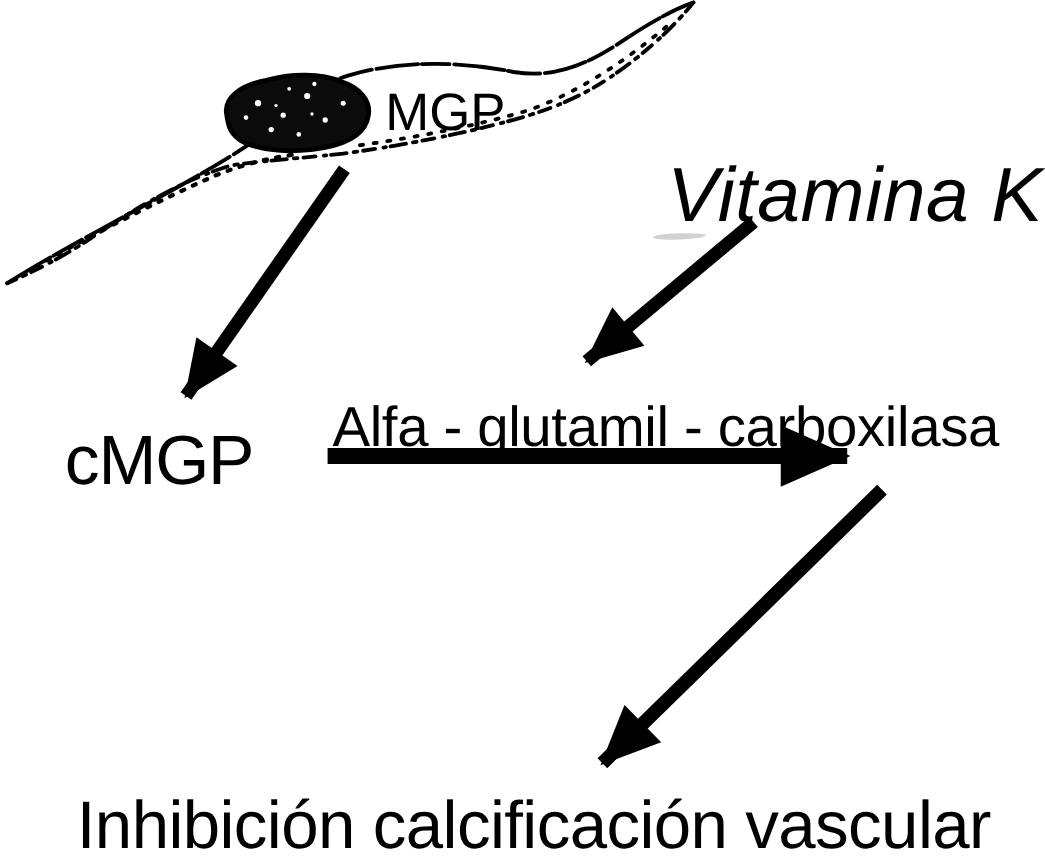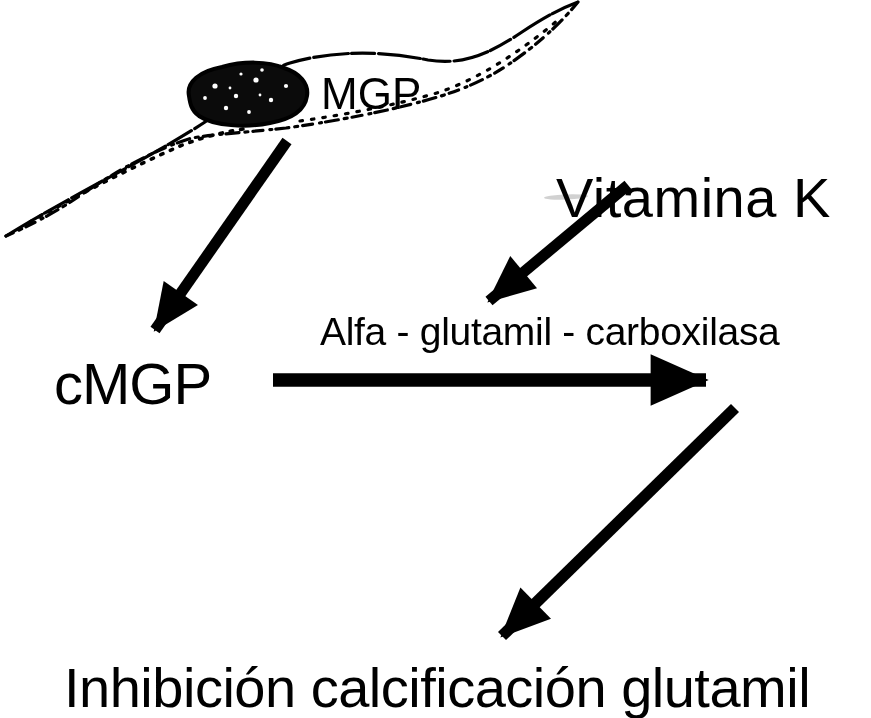--- a/index.html
+++ b/index.html
@@ -25,34 +25,33 @@
     line-height: 1;
     white-space: nowrap;
     color: #000;
   }
   .lbl-mgp {
     left: 321px; top: 72px;
     font-size: 44px;
   }
   .lbl-vitk {
     left: 556px; top: 130px;
-    font-size: 56px;
+    font-size: 64px;
+    font-style: italic;
     letter-spacing: 0.5px;
-    margin-top: 40px;
   }
   .lbl-ucmgp {
     left: 54px; top: 355px;
     font-size: 58px;
     letter-spacing: -1px;
   }
   .lbl-enzyme {
-    left: 277px; top: 312px;
-    font-size: 39px;
+    left: 277px; top: 332px;
+    font-size: 47px;
     letter-spacing: -0.3px;
-    margin-left: 43px;
   }
   .lbl-cmgp {
     left: 712px; top: 347px;
     font-size: 56px;
     font-style: italic;
   }
   .lbl-outcome {
     left: 64px; top: 660px;
     font-size: 56px;
     letter-spacing: -0.5px;
@@ -121,15 +120,15 @@
 
   <div class="lbl lbl-mgp">MGP</div>
 
   <div class="lbl lbl-vitk">Vitamina K</div>
 
   <div class="lbl lbl-ucmgp">cMGP</div>
 
   <div class="lbl lbl-enzyme">Alfa - glutamil - carboxilasa</div>
 
 
-  <div class="lbl lbl-outcome">Inhibición calcificación glutamil</div>
+  <div class="lbl lbl-outcome">Inhibición calcificación vascular</div>
 
 </div>
 
 </body></html>

